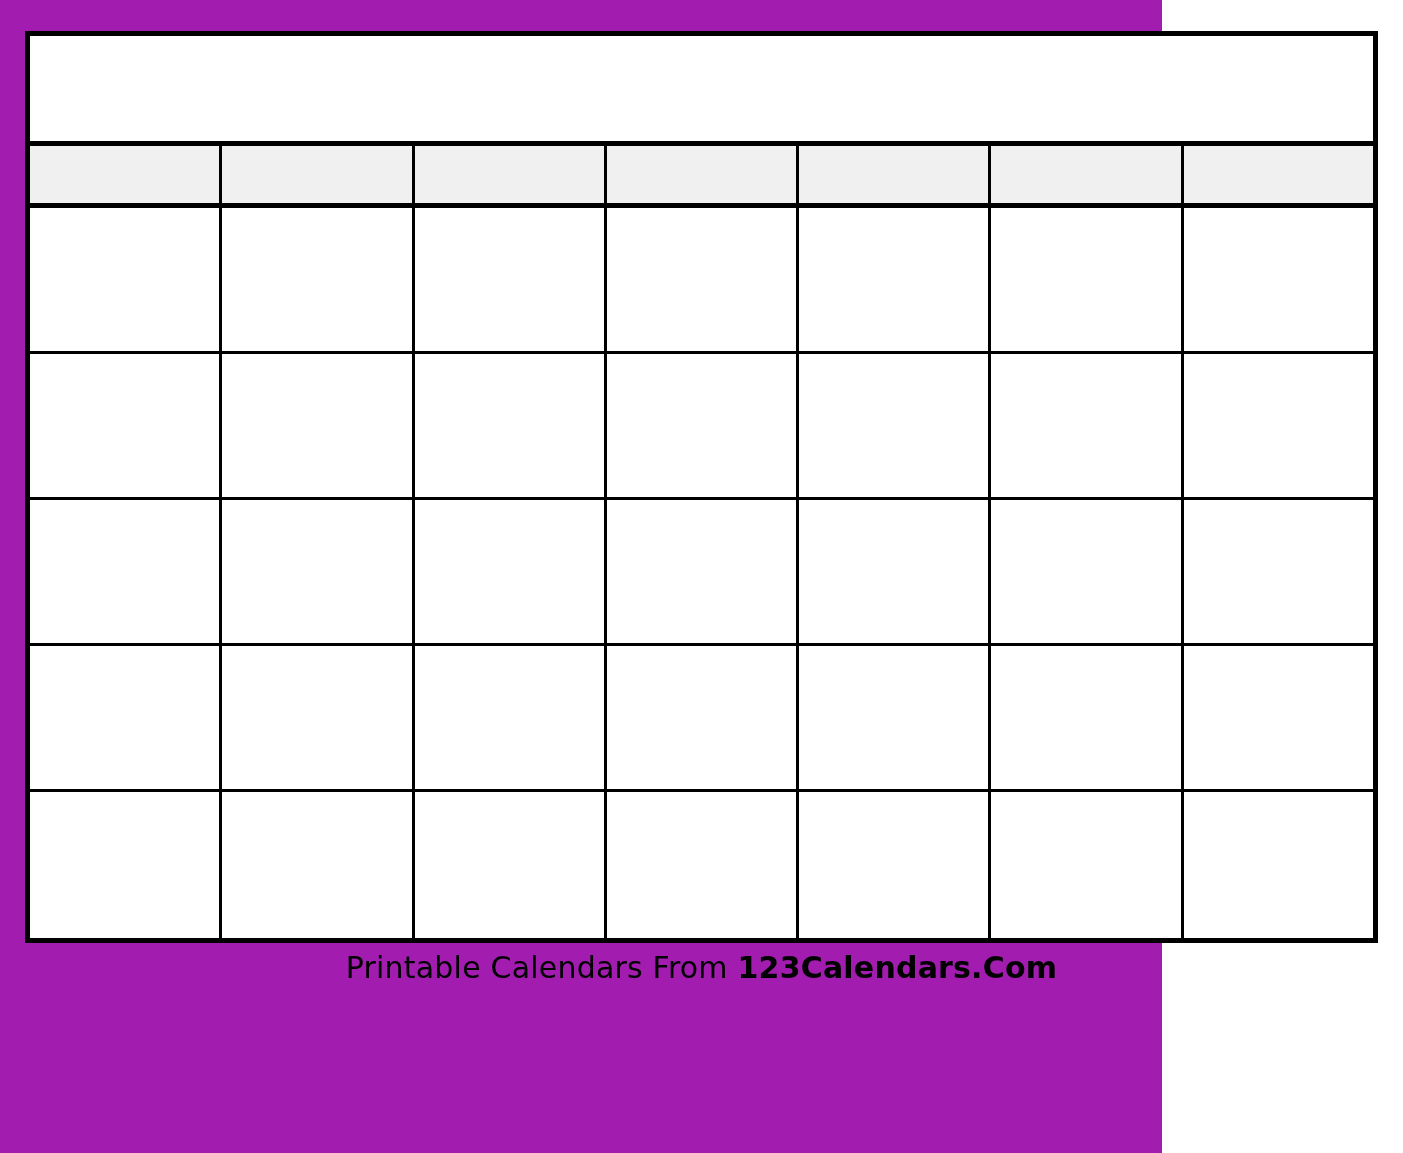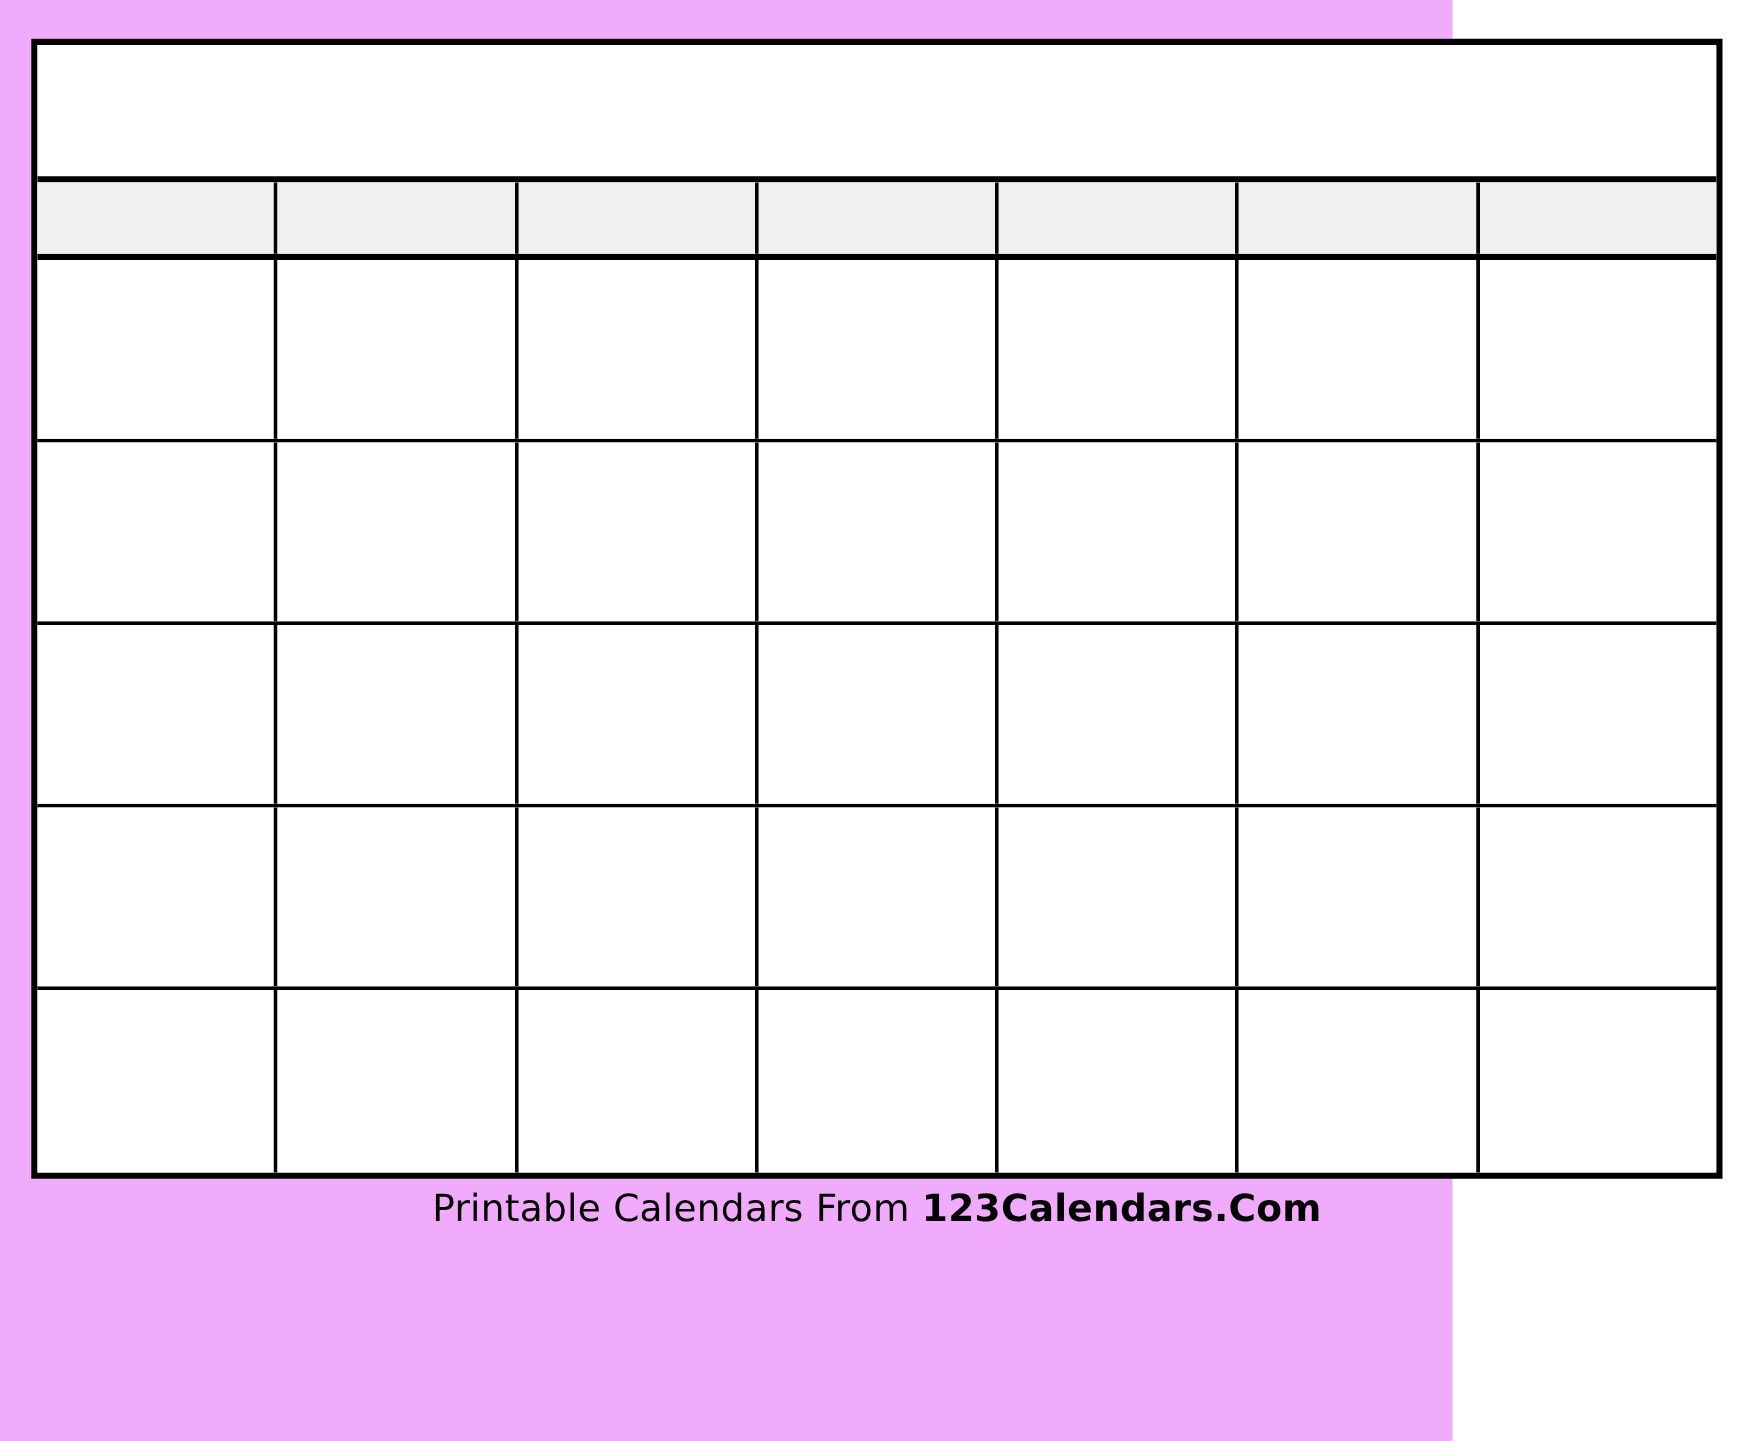--- a/index.html
+++ b/index.html
@@ -12,21 +12,21 @@
     height: 1153px;
     font-family: "DejaVu Sans", sans-serif;
     color: #000000;
     overflow: hidden;
   }
 
   .page {
     position: relative;
     width: 1162px;
     height: 1153px;
-    background: #f0abfc;
+    background: #a21caf;
   }
 
   
   .calendar {
     position: absolute;
     left: 25px;
     top: 31px;
     width: 1353px;
     border: 5px solid #000000;
     box-sizing: border-box;

